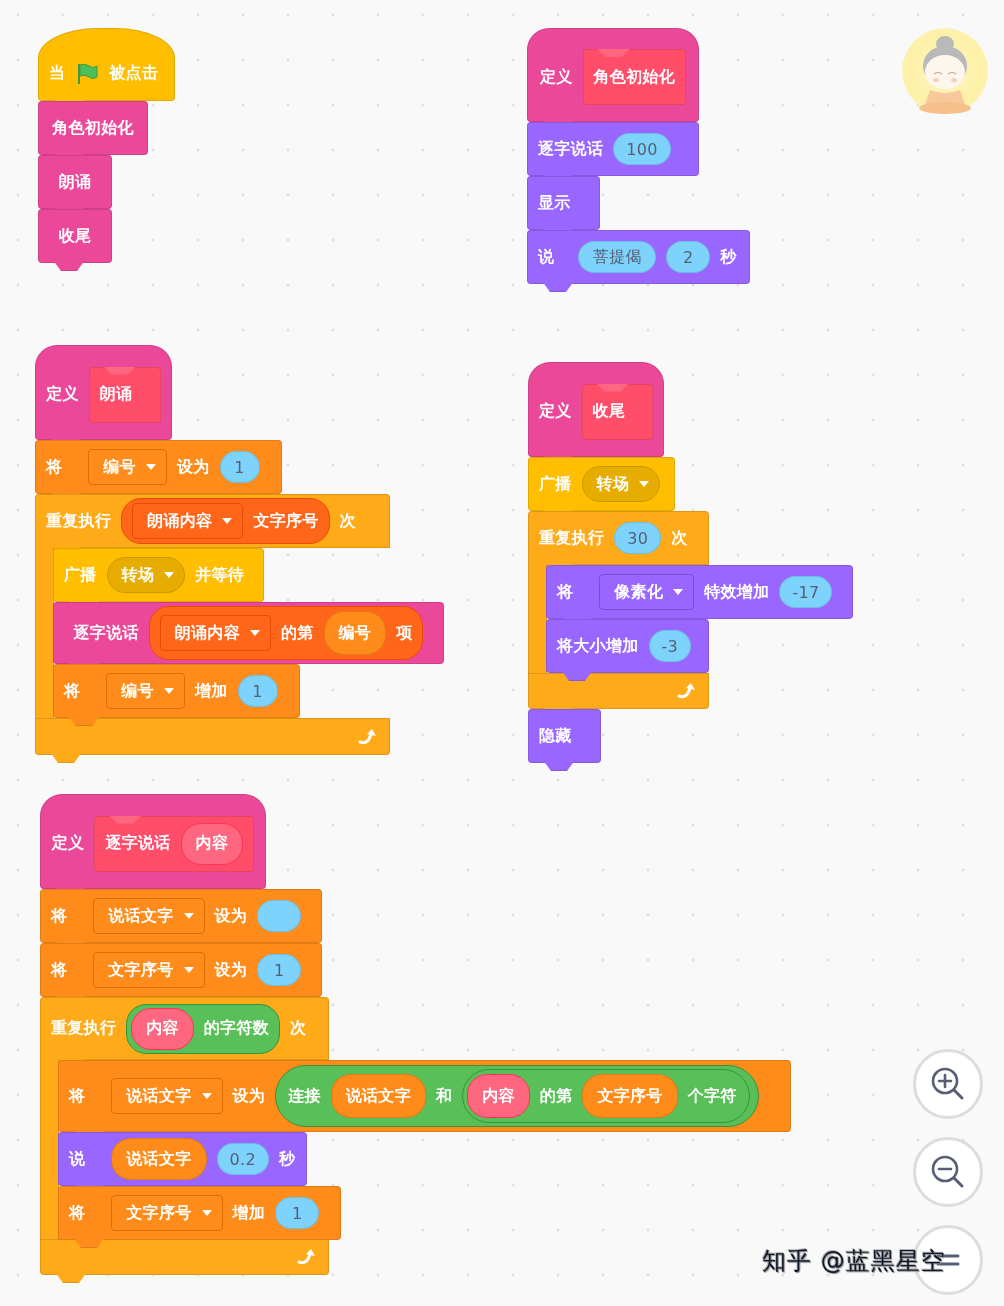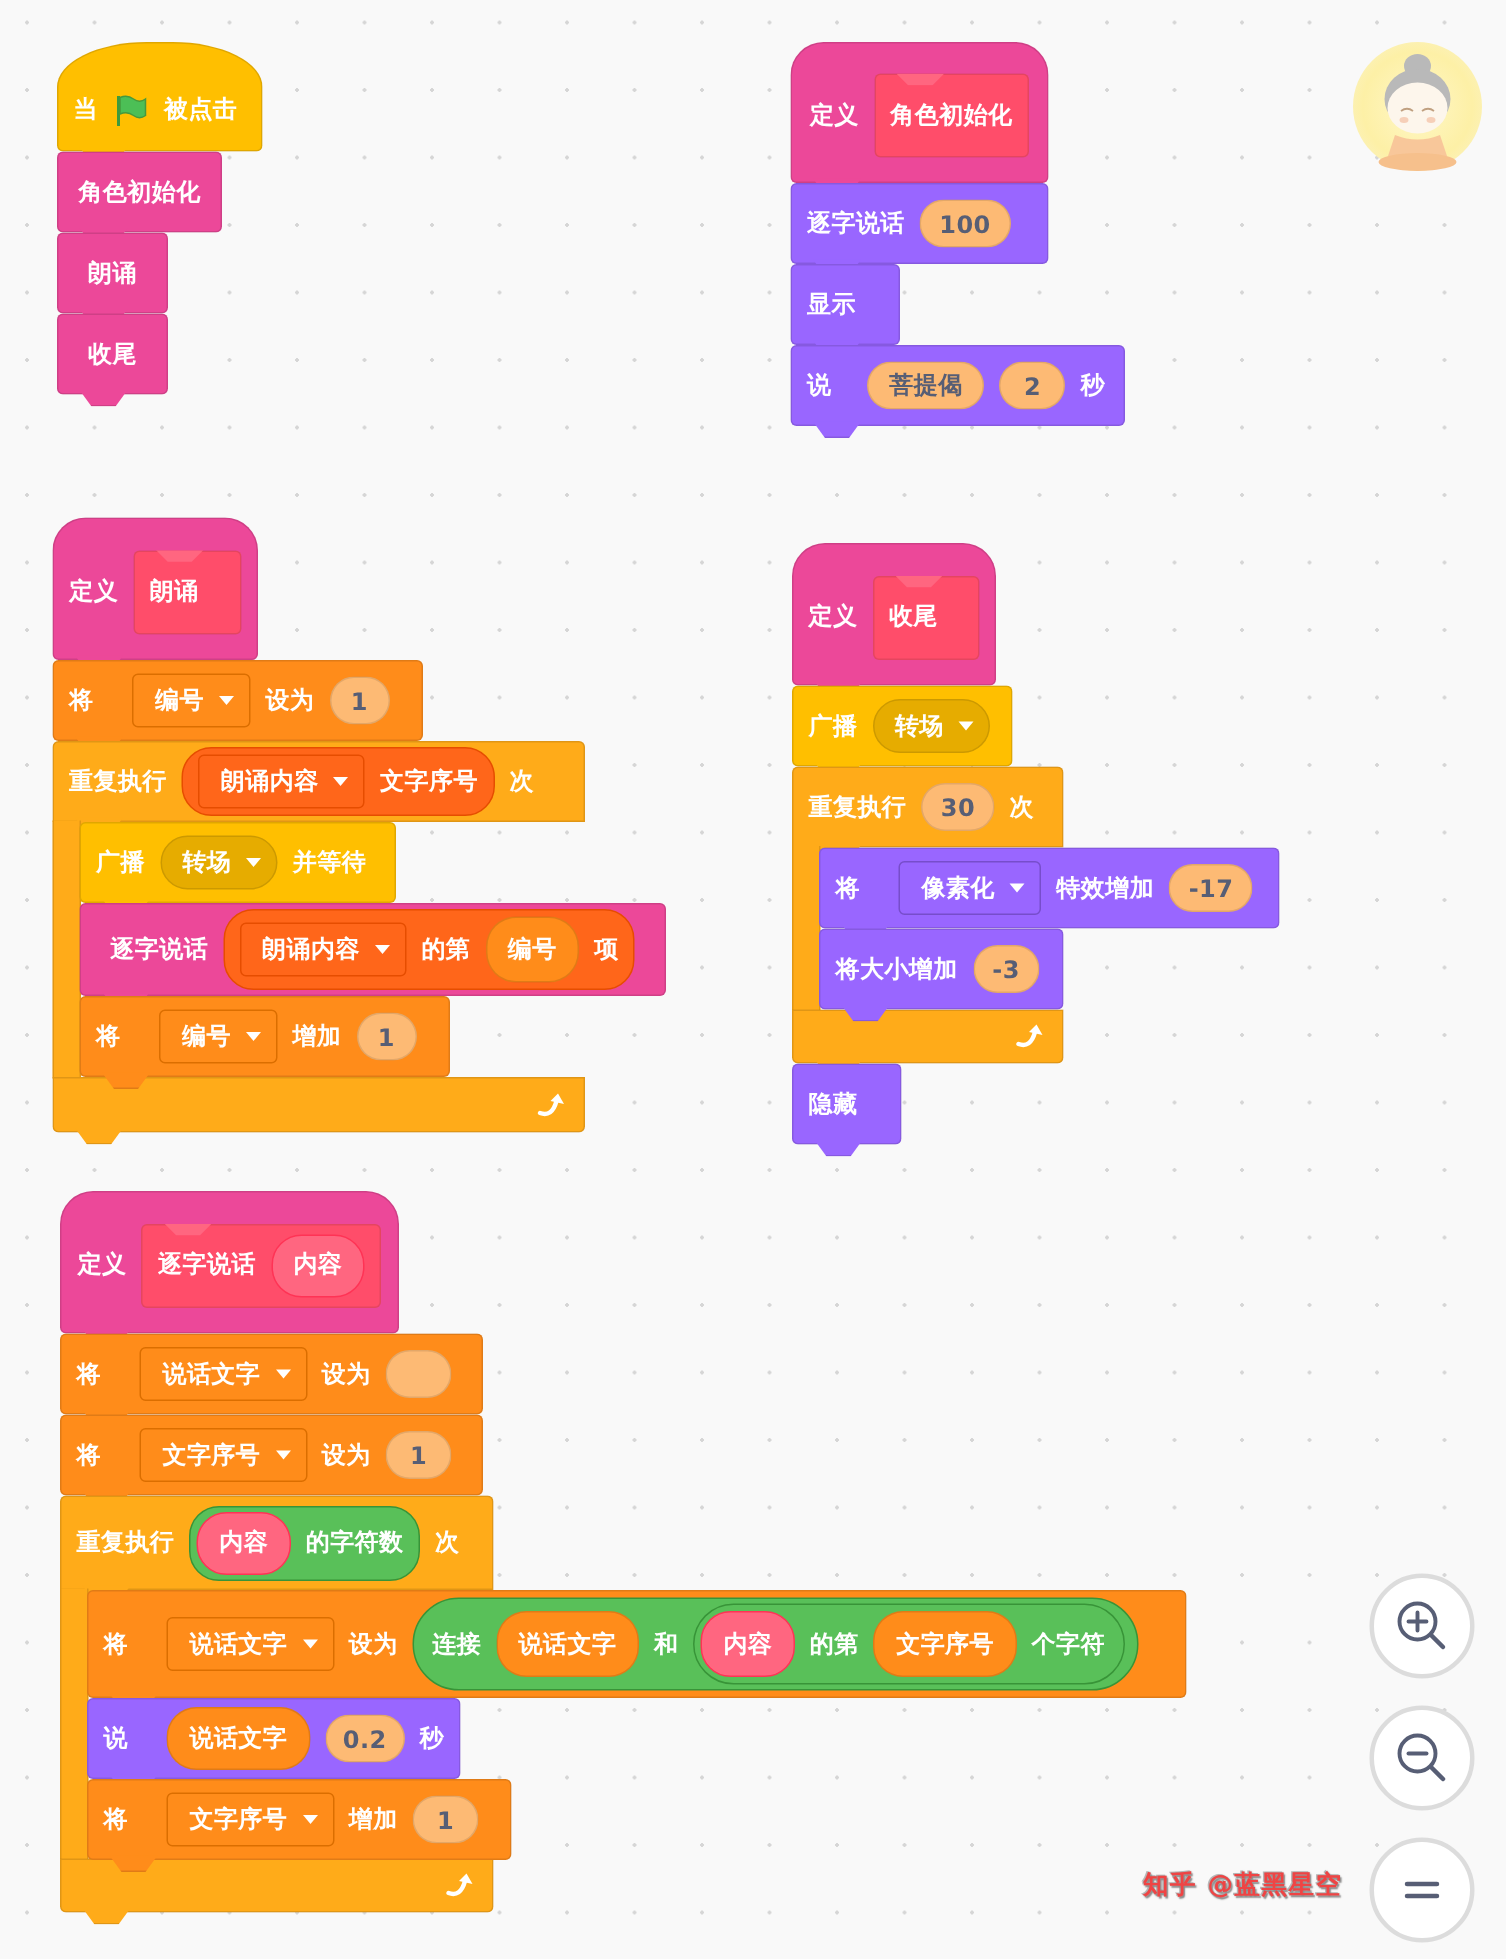--- a/index.html
+++ b/index.html
@@ -56,27 +56,27 @@
     position: relative;
   }
   .proto::before {
     content:""; position:absolute; left:14px; top:-1px; width:32px; height:8px;
     background: #ff6680; clip-path: polygon(0 0,100% 0,75% 100%,25% 100%);
   }
   .proto > * + * { margin-left: 10px; }
 
   
   .num {
-    background: #fdba74;
+    background: #7dd3fc;
     color: #575e75;
     border-radius: 20px;
     height: 32px; min-width: 40px;
     padding: 0 12px;
     display: inline-flex; align-items: center; justify-content: center;
-    font-weight: bold;
+    font-weight: normal;
     font-size: 16px;
     border: 1px solid rgba(0,0,0,0.1);
   }
   .dd {
     height: 36px;
     border-radius: 4px;
     padding: 0 10px 0 14px;
     display: inline-flex; align-items: center;
     border: 1px solid rgba(0,0,0,0.15);
   }
@@ -129,23 +129,23 @@
     position: absolute;
     width: 70px; height: 70px;
     border-radius: 50%;
     background: #fff;
     border: 3px solid #dcdcdc;
     display: flex; align-items: center; justify-content: center;
   }
   .watermark {
     position: absolute;
     left: 762px; top: 1245px;
-    font-size: 17px;
-    font-weight: bold;
-    color: #ef4444;
+    font-size: 24px;
+    font-weight: normal;
+    color: #0f172a;
     letter-spacing: 1px;
     text-shadow: 0 0 1px #999, 1px 1px 1px #888, -1px -1px 0 #bbb;
     font-family: "DejaVu Sans", sans-serif;
   }
   .sprite {
     position: absolute;
     left: 902px; top: 28px;
     width: 86px; height: 86px;
     border-radius: 50%;
     background: radial-gradient(circle, #fff7c8 0%, #fdf0a6 60%, #faf3cf 100%);

